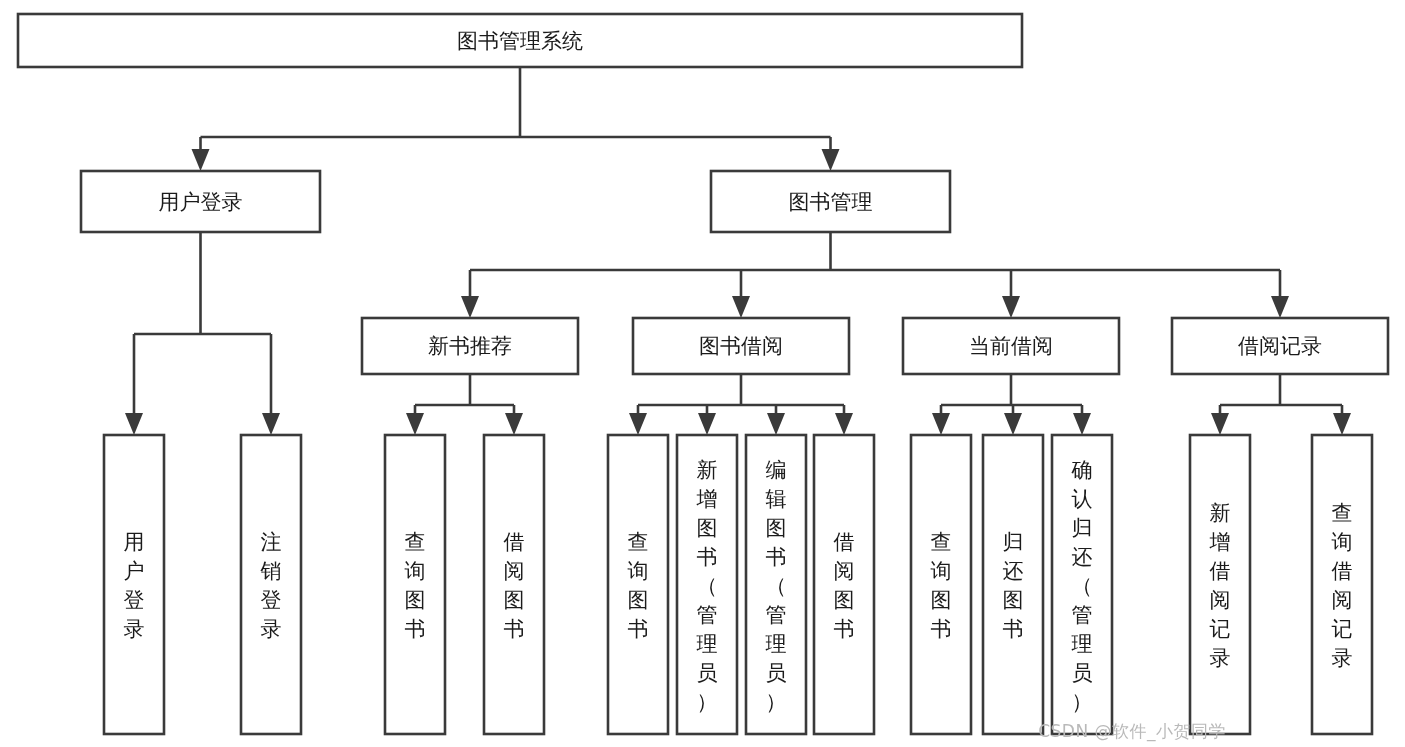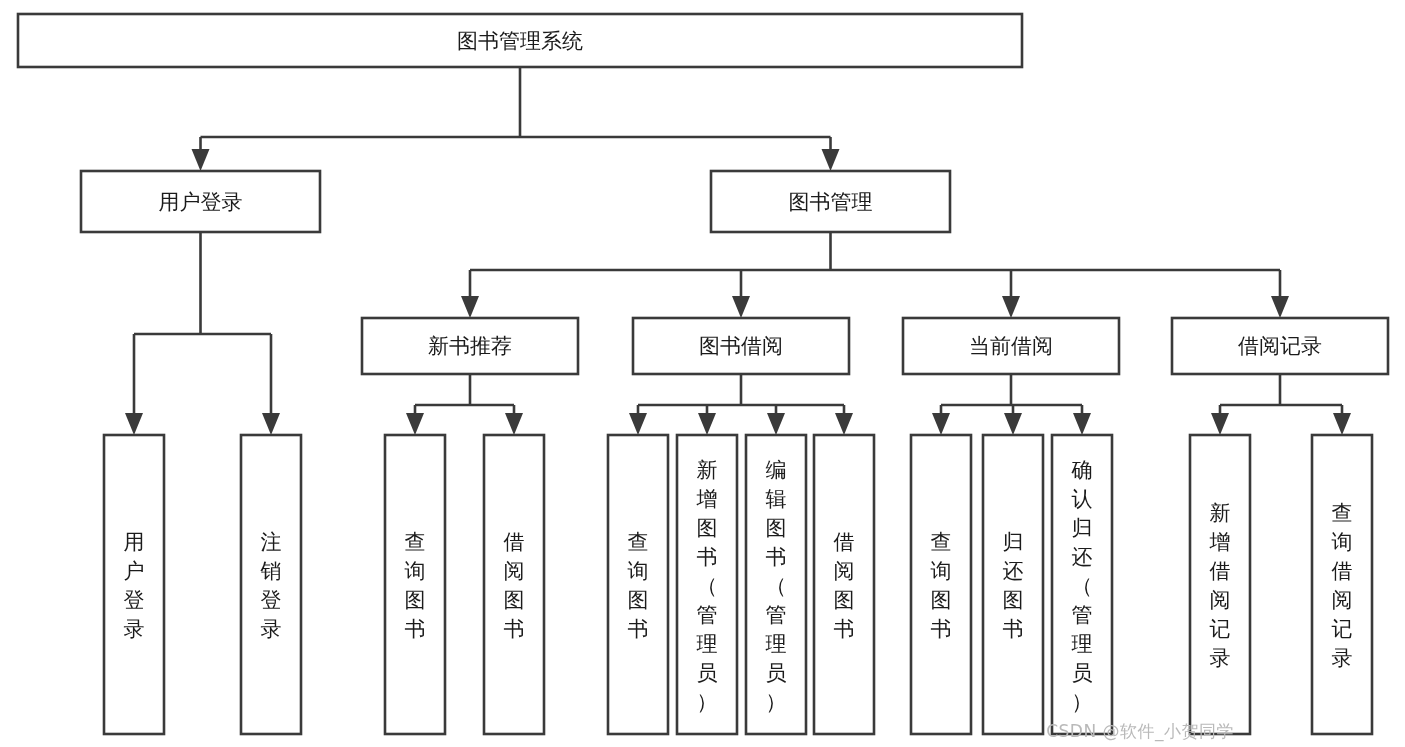--- a/index.html
+++ b/index.html
@@ -52,21 +52,21 @@
     dominant-baseline: middle;
   }
   .node-label-v {
     font-family: "DejaVu Sans", "Liberation Sans", sans-serif;
     font-size: 21px;
     fill: #1b1b1b;
     text-anchor: middle;
   }
   .watermark-text {
     position: absolute;
-    right: 0;
+    right: 8px;
     bottom: 4px;
     font-family: "DejaVu Sans", "Liberation Sans", sans-serif;
     font-size: 17px;
     color: #b9b9b9;
     letter-spacing: 0.5px;
     white-space: nowrap;
     user-select: none;
   }
 </style>
 </head>

